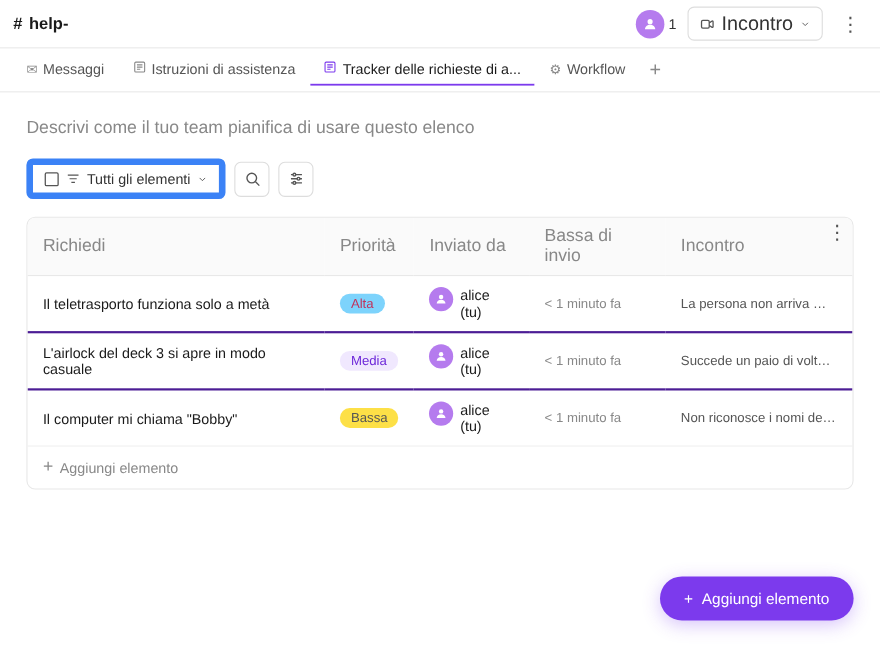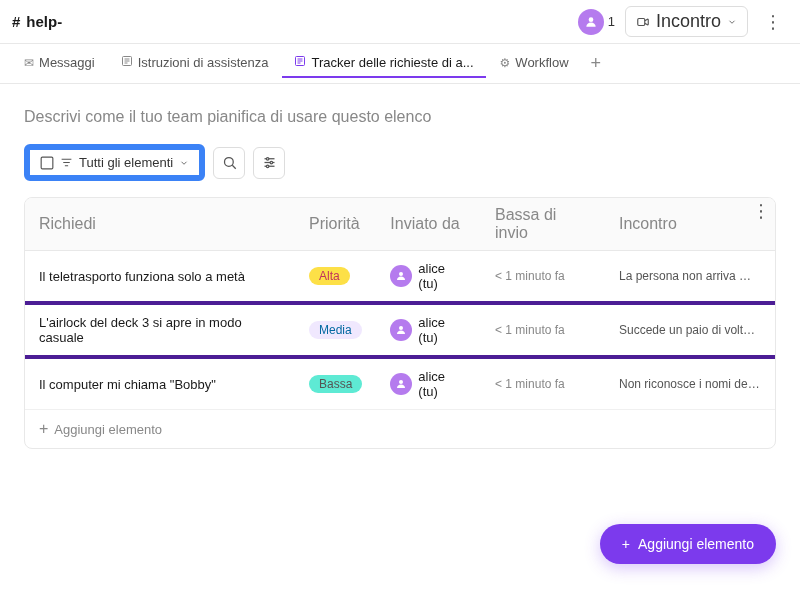--- a/index.html
+++ b/index.html
@@ -181,53 +181,53 @@
       border-bottom: 1px solid #e8e8e8;
     }
     thead th {
       text-align: left;
       padding: 8px 14px;
       font-size: 16px;
       font-weight: 500;
       color: #888;
     }
     tbody tr {
-      border-bottom: 4px solid #4c1d95;
+      border-bottom: 2px solid #4c1d95;
     }
     tbody tr:last-child {
       border-bottom: none;
     }
     tbody td {
       padding: 10px 14px;
       font-size: 13px;
       color: #1a1a1a;
       vertical-align: middle;
     }
     .priority-badge {
       display: inline-block;
       padding: 2px 10px;
       border-radius: 12px;
       font-size: 12px;
       font-weight: 500;
     }
     .priority-alta {
-      background: #fde047;
+      background: #7dd3fc;
       color: #c0335d;
     }
     .priority-media {
       background: #f0e8fe;
-      color: #0369a1;
+      color: #6d28d9;
     }
     .priority-bassa {
-      background: #5eead4;
+      background: #fde047;
       color: #555;
     }
     .sender-cell {
       display: flex;
-      align-items: center;
+      align-items: flex-start;
       gap: 6px;
     }
     .sender-avatar {
       width: 22px;
       height: 22px;
       border-radius: 50%;
       background: #b57bee;
       display: flex;
       align-items: center;
       justify-content: center;

